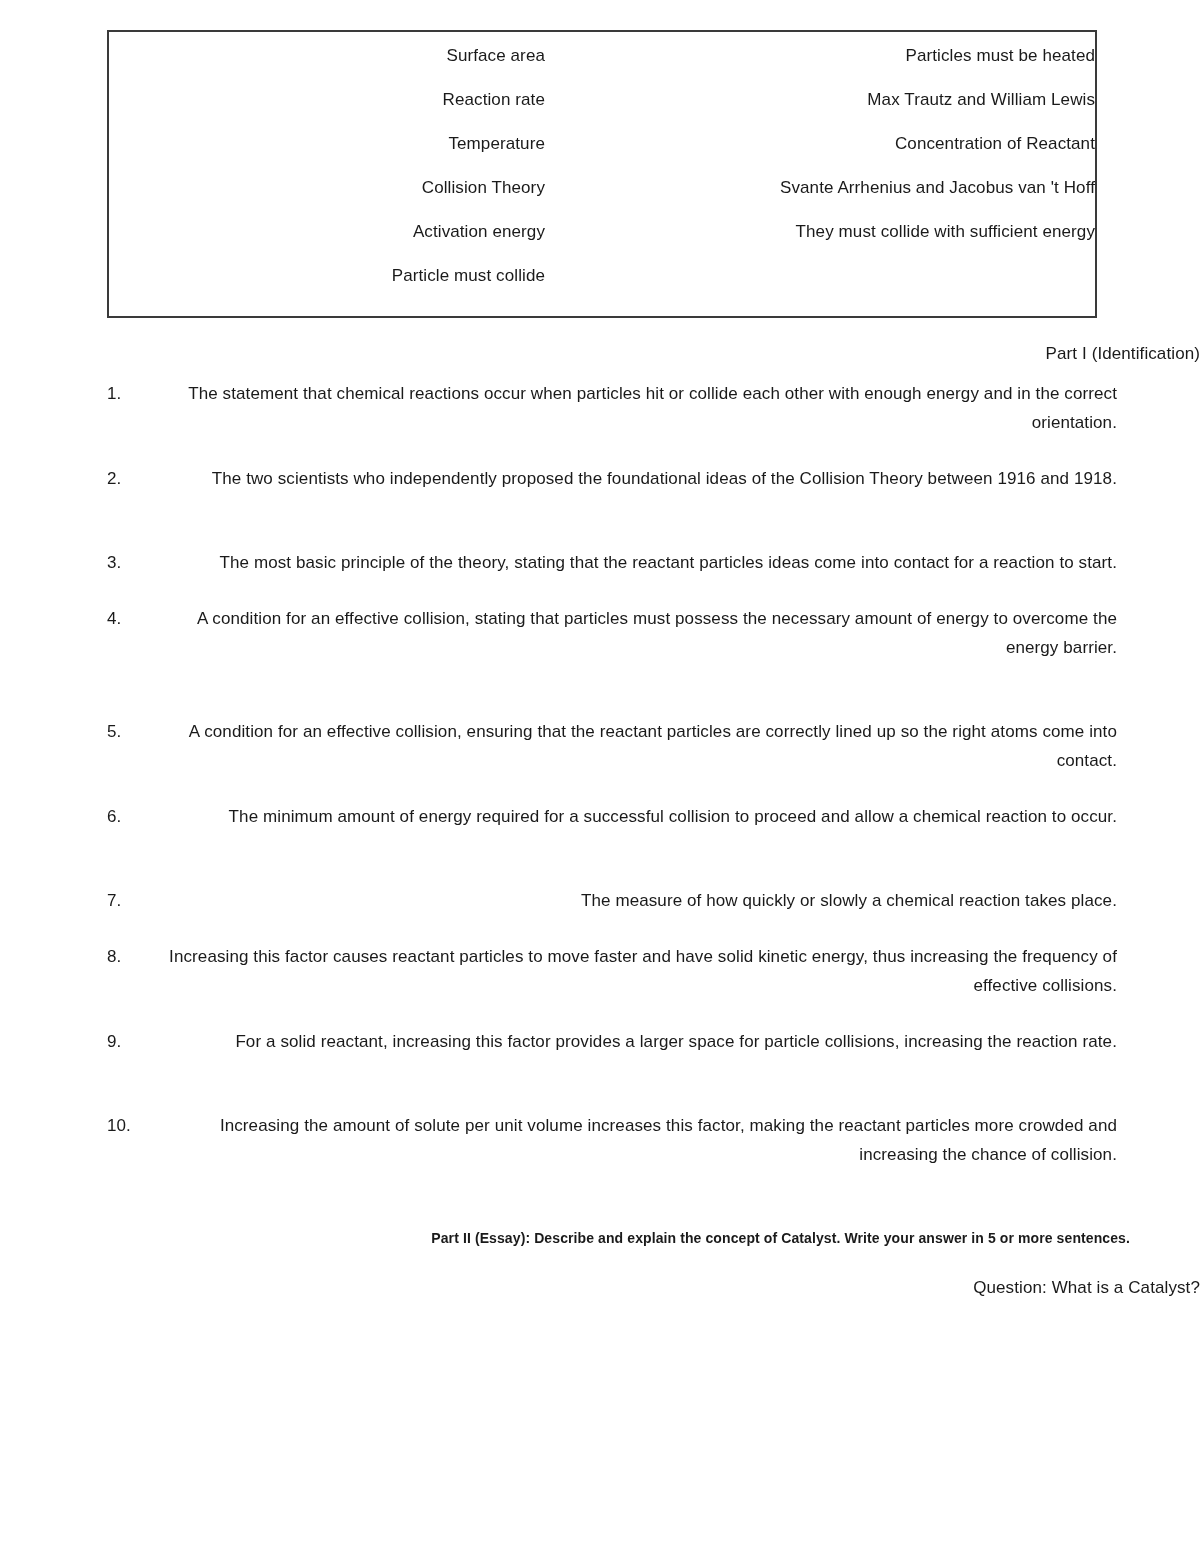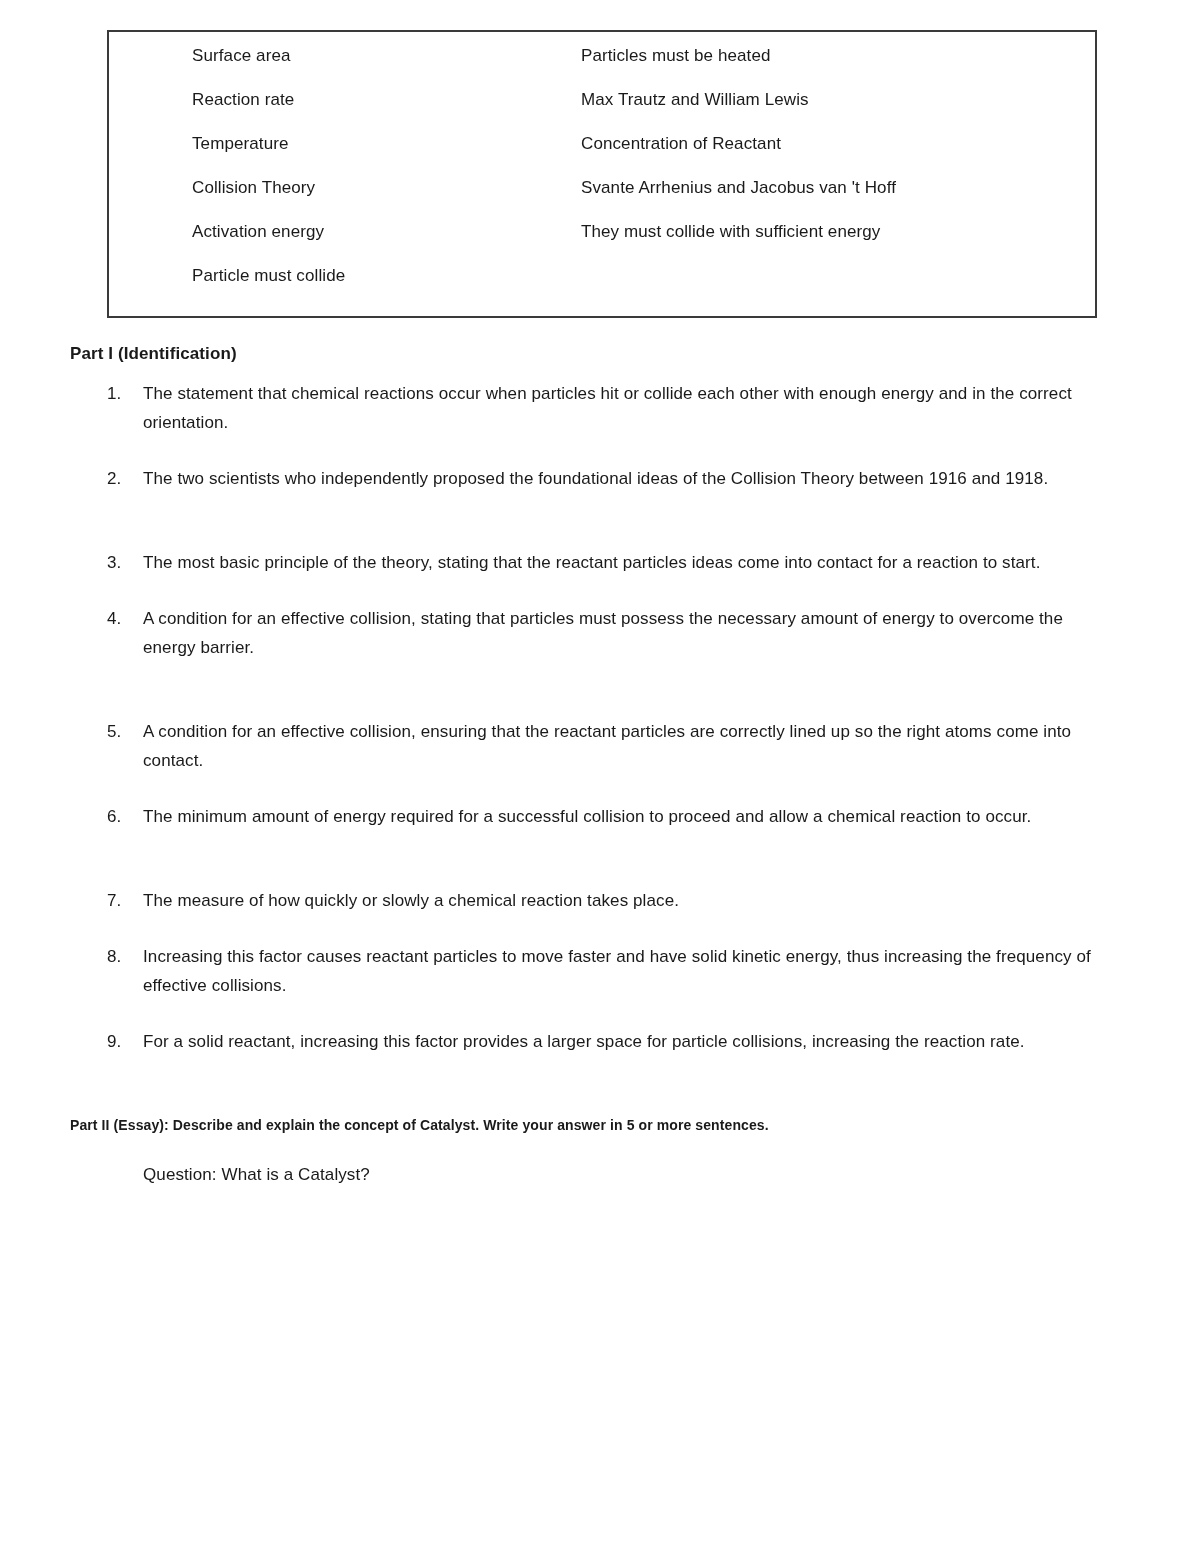--- a/index.html
+++ b/index.html
@@ -1,15 +1,15 @@
 <!DOCTYPE html>
 <html><head>
 <meta charset="utf-8">
 <style>
-  * { margin: 0; padding: 0; box-sizing: border-box; }
+  * { margin: 0; padding: 0; box-sizing: border-box; text-align: right; }
   html, body {
     background: #ffffff;
   }
   body {
     width: 1200px;
     min-height: 1553px;
     font-family: "Liberation Sans", "DejaVu Sans", sans-serif;
     color: #1a1a1a;
   }
   .page {
@@ -38,21 +38,21 @@
     flex: 0 0 436px;
   }
   .wb-cell-right {
     flex: 1;
     margin-left: 36px;
   }
   
   .part1-heading {
     margin: 26px 0 15px 70px;
     font-size: 17px;
-    font-weight: bold;
+    font-weight: normal;
     letter-spacing: 0.1px;
   }
   .questions {
     margin-left: 107px;
     width: 1010px;
   }
   .q-item {
     position: relative;
     padding-left: 36px;
     font-size: 17px;
@@ -147,19 +147,23 @@
       <div class="q-text">The measure of how quickly or slowly a chemical reaction takes place.</div>
     </div>
     <div class="q-item">
       <span class="q-num">8.</span>
       <div class="q-text">Increasing this factor causes reactant particles to move faster and have solid kinetic energy, thus increasing the frequency of effective collisions.</div>
     </div>
     <div class="q-item gap-lg">
       <span class="q-num">9.</span>
       <div class="q-text">For a solid reactant, increasing this factor provides a larger space for particle collisions, increasing the reaction rate.</div>
     </div>
+    <div class="q-item">
+      <span class="q-num">10.</span>
+      <div class="q-text">Increasing the amount of solute per unit volume increases this factor, making the reactant particles more crowded and increasing the chance of collision.</div>
+    </div>
   </div>
 
   <h2 class="part2-heading">Part II (Essay): Describe and explain the concept of Catalyst. Write your answer in 5 or more sentences.</h2>
 
   <div class="essay-question">Question: What is a Catalyst?</div>
 
 </div>
 
 </body></html>

